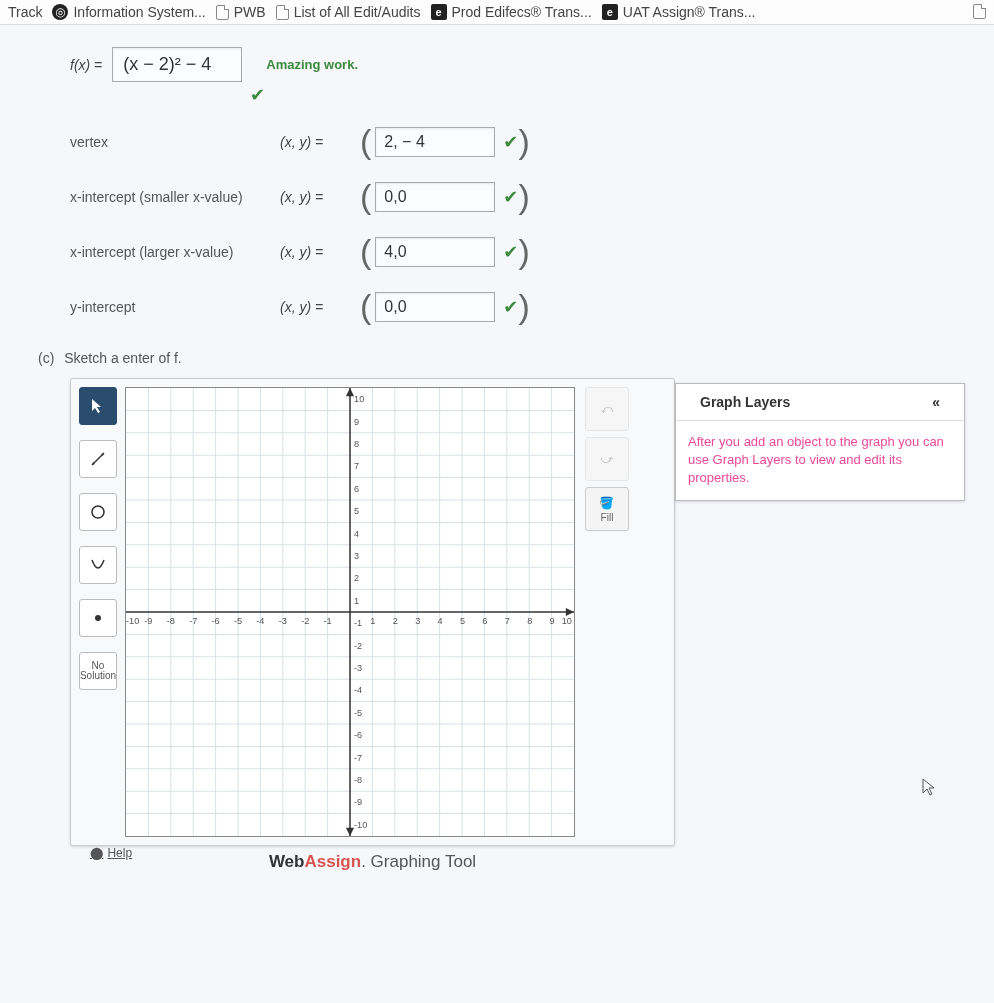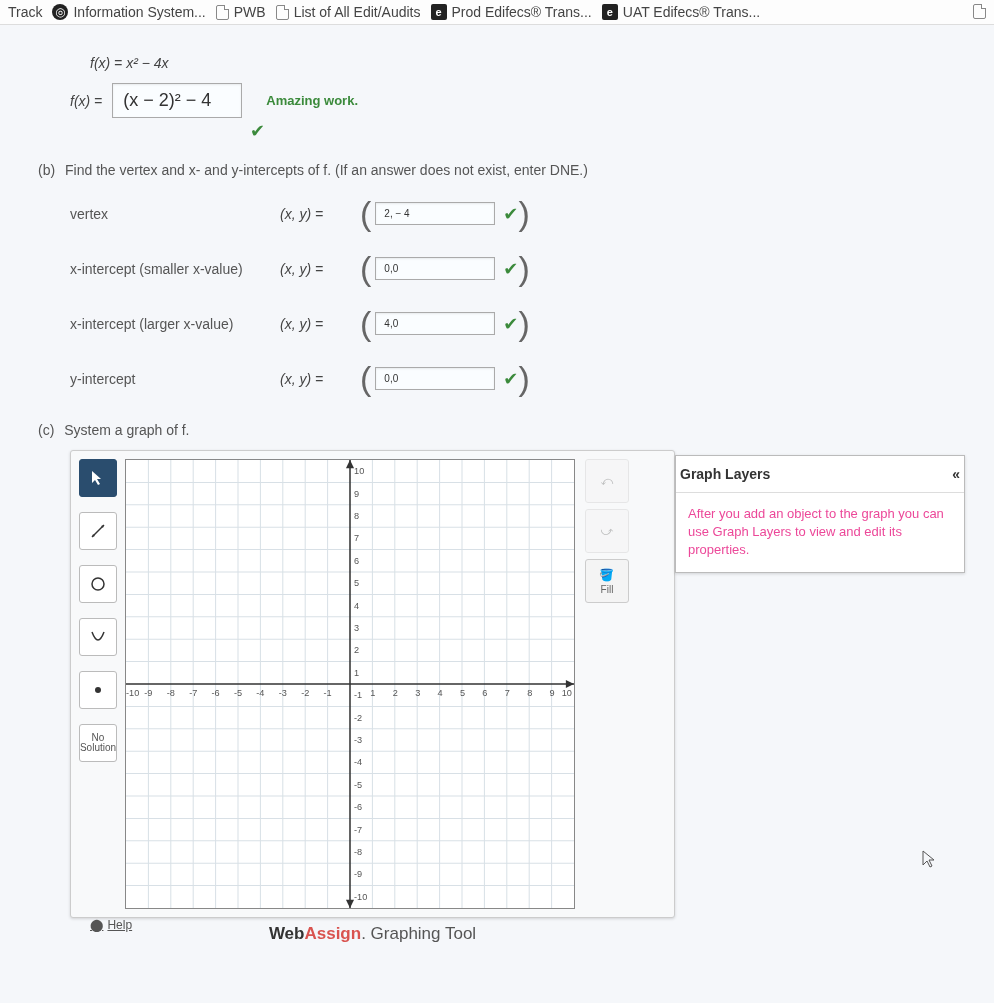--- a/index.html
+++ b/index.html
@@ -61,21 +61,21 @@
 
   .row-table { margin: 10px 0 7px 50px;}
   .row-table .row { display:flex; align-items:center; margin:16px 0;}
   .row-table .label { width: 210px; color:#555;}
   .row-table .eq { width: 80px; font-style: italic; color:#444;}
   .paren { font-size: 34px; color:#666; font-weight: 100;}
   .input-box {
     border: 1px solid #aaa;
     background: #fafdff;
     padding: 5px 8px;
-    font-size: 10px;
+    font-size: 16px;
     width: 120px;
     margin: 0 4px;
     color:#333;
     box-shadow: inset 0 1px 2px rgba(0,0,0,0.08);
   }
 
   
   .graph-area {
     margin: 12px 0 0 50px;
     width: 900px;
@@ -132,21 +132,21 @@
     margin-top:6px; width:605px;
   }
   .footer-label .wa-web{color:#333;} .footer-label .wa-assign{color:#d9534f;}
 
   .layers-panel {
     position:absolute; left:605px; top:5px;
     width:290px; border:1px solid #bbb; background:#fff;
     box-shadow: 0 1px 3px rgba(0,0,0,0.15);
   }
   .layers-head {
-    padding:10px 4px; border-bottom:1px solid #ddd;
+    padding:10px 24px; border-bottom:1px solid #ddd;
     display:flex; justify-content:space-between; align-items:center;
     font-weight:bold; color:#333;
   }
   .layers-body { padding:12px; font-size:13px; color:#ec4899; line-height:1.4;}
   .collapse { font-size:14px; cursor:pointer;}
   .cursor-icon { position:absolute; right:30px; bottom:70px; font-size:20px; color:#666;}
 </style>
 </head>
 <body>
 
@@ -165,42 +165,37 @@
   <div class="bm">
     <span class="bm-icon doc-icon"></span>
     <span>List of All Edit/Audits</span>
   </div>
   <div class="bm">
     <span class="bm-icon e-icon">e</span>
     <span>Prod Edifecs® Trans...</span>
   </div>
   <div class="bm">
     <span class="bm-icon e-icon">e</span>
-    <span>UAT Edifecs® Trans...</span>
+    <span>UAT Assign® Trans...</span>
   </div>
   <div class="bm" style="margin-left:auto;">
     <span class="bm-icon doc-icon"></span>
   </div>
 </div>
 
 <div class="content">
 
-  <div class="problem-eq">f(x) = x² − 4x</div>
 
   <div class="sub">
     <span class="lhs">f(x) =</span>
     <span class="answer-box">(x − 2)² − 4</span>
     <span class="amazing">Amazing work.</span>
   </div>
   <div class="check-under">✔</div>
 
-  <div class="part" style="margin-top:20px;">
-    <span class="part-label">(b)</span>
-    <span>Find the vertex and x- and y-intercepts of f. (If an answer does not exist, enter DNE.)</span>
-  </div>
   <div class="row-table">
     <div class="row">
       <span class="label">vertex</span>
       <span class="eq">(x, y)  =</span>
       <span class="paren">(</span>
       <span class="input-box">2, − 4</span>
       <span class="check">✔</span>
       <span class="paren">)</span>
     </div>
     <div class="row">
@@ -224,21 +219,21 @@
       <span class="eq">(x, y)  =</span>
       <span class="paren">(</span>
       <span class="input-box">0,0</span>
       <span class="check">✔</span>
       <span class="paren">)</span>
     </div>
   </div>
 
   <div class="part" style="margin-top:24px;">
     <span class="part-label">(c)</span>
-    <span>System a graph of f.</span>
+    <span>Sketch a enter of f.</span>
   </div>
 
   <div class="graph-area">
     <div class="graph-panel">
       <div class="toolbar">
         <div class="tool active">
           <svg width="16" height="16" viewBox="0 0 16 16">
               <path d="M2 1 L2 13 L5 10 L8 15 L10 14 L7 9 L11 9 Z" fill="#fff"></path>
             </svg>
         </div>

